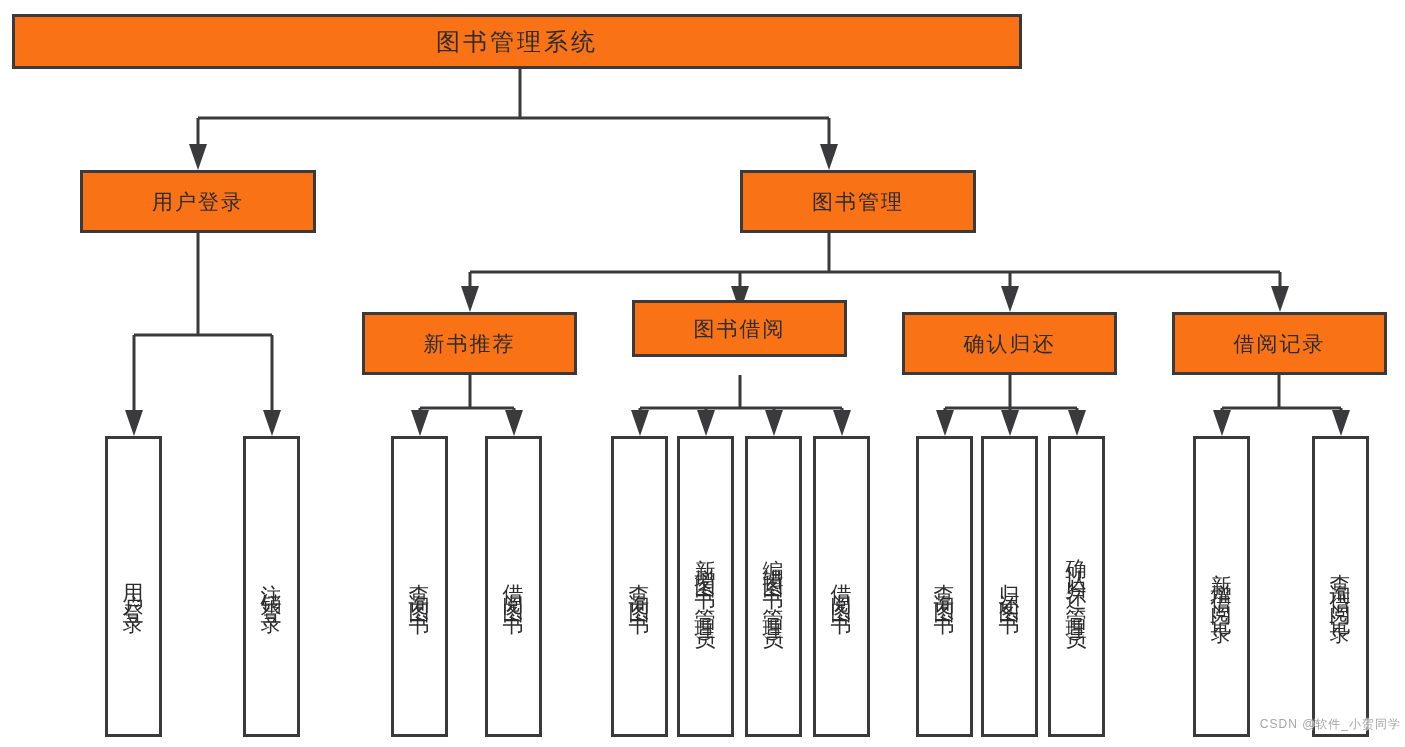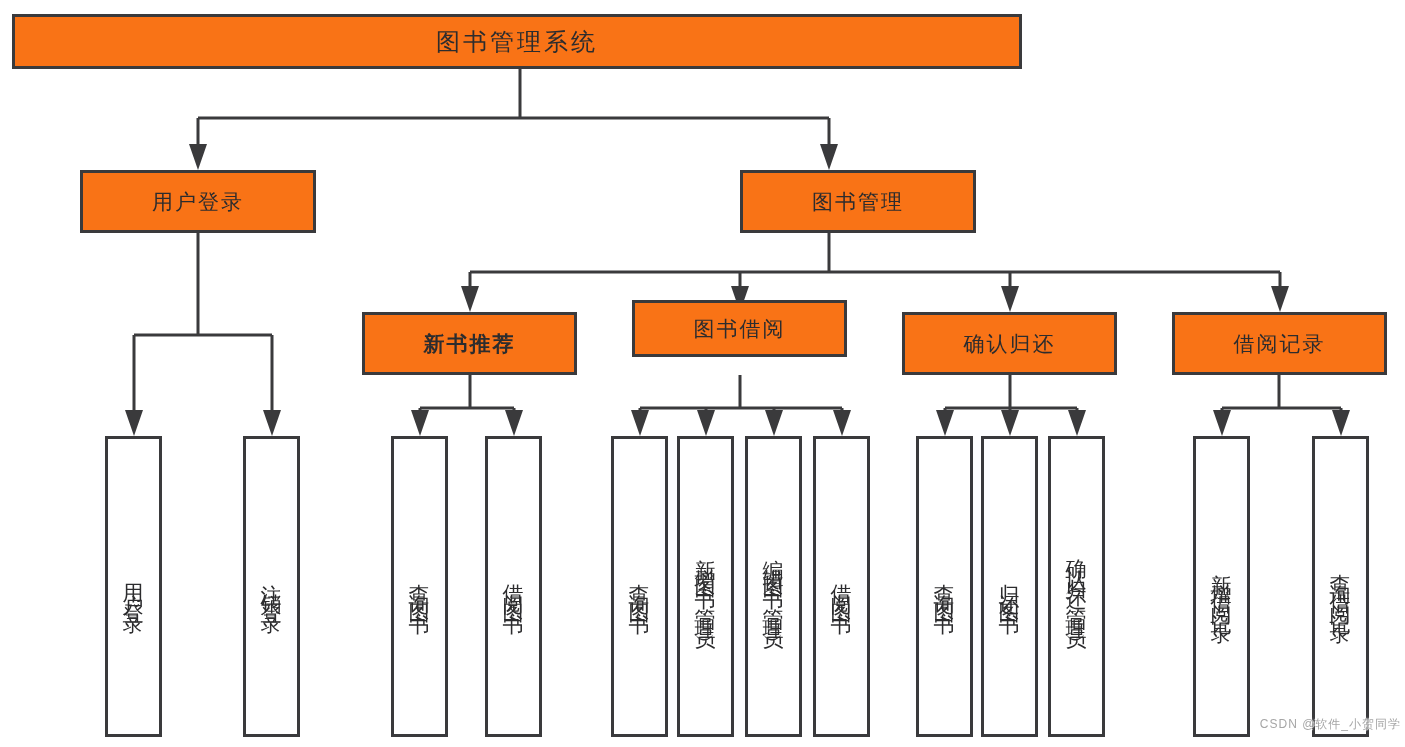--- a/index.html
+++ b/index.html
@@ -102,21 +102,21 @@
     <span>图书管理系统</span>
   </div>
 
   <div class="node branch-node" style="left:80px;top:170px;width:236px;height:63px;">
     <span>用户登录</span>
   </div>
   <div class="node branch-node" style="left:711px;top:170px;width:236px;height:63px;margin-left:29px;">
     <span>图书管理</span>
   </div>
 
-  <div class="node branch-node" style="left:362px;top:312px;width:215px;height:63px;font-weight:bold;">
+  <div class="node branch-node" style="left:362px;top:312px;width:215px;height:63px;">
     <span>新书推荐</span>
   </div>
   <div class="node branch-node" style="left:632px;top:300px;width:215px;height:57px;">
     <span>图书借阅</span>
   </div>
   <div class="node branch-node" style="left:902px;top:312px;width:215px;height:63px;">
     <span>确认归还</span>
   </div>
   <div class="node branch-node" style="left:1172px;top:312px;width:215px;height:63px;align-items:center;">
     <span>借阅记录</span>

